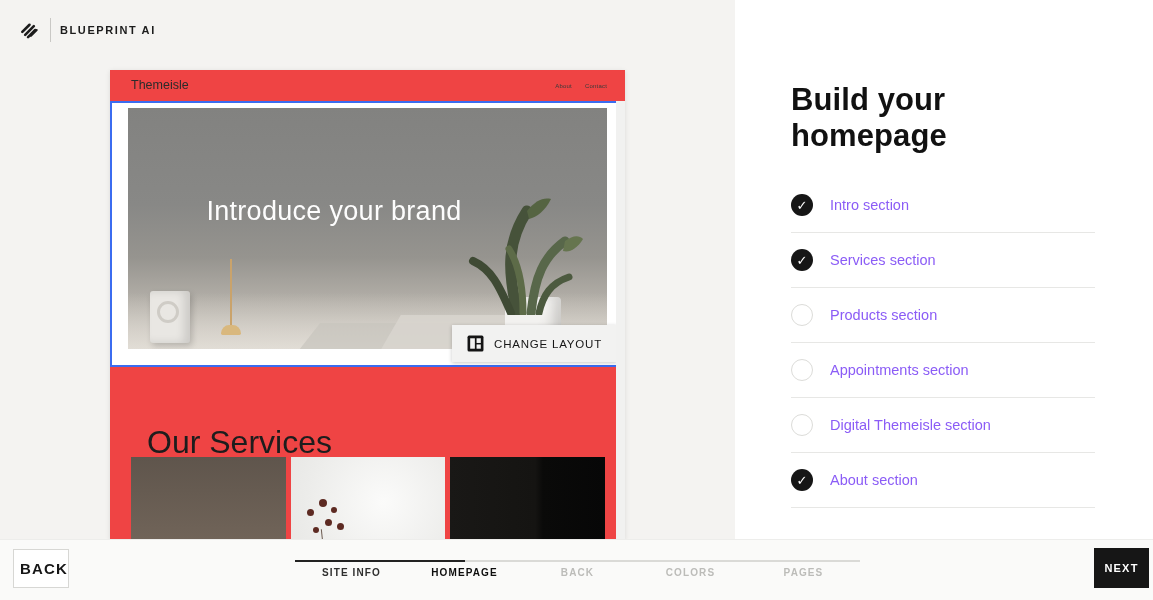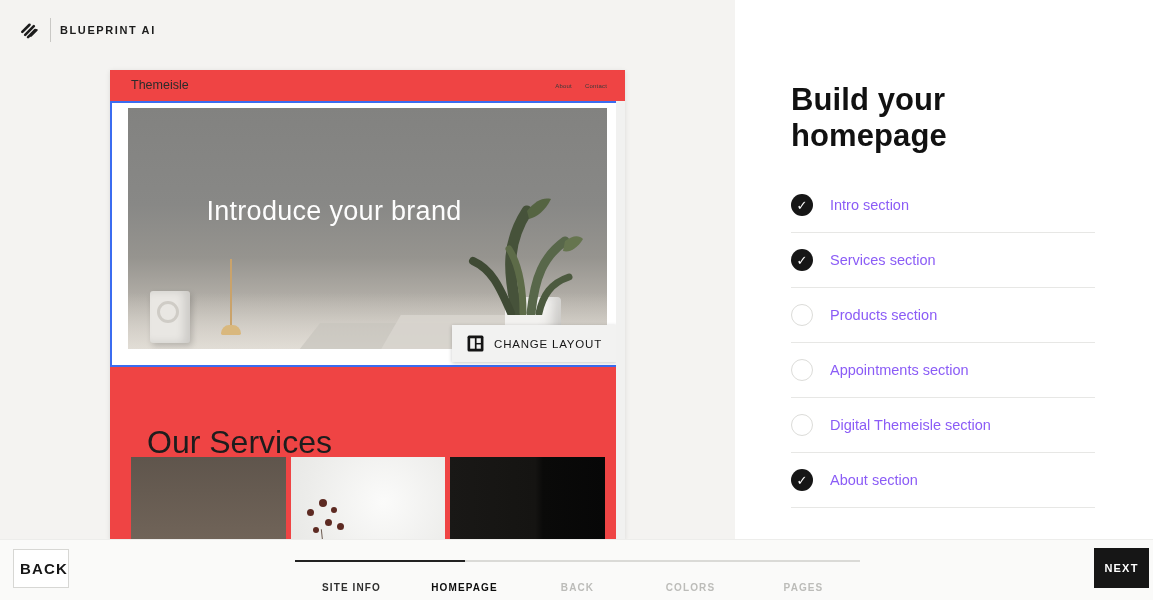--- a/index.html
+++ b/index.html
@@ -99,21 +99,21 @@
   .bottom-bar{position:absolute;left:0;right:0;bottom:0;height:60px;background:#fafaf9;border-top:1px solid #ededeb;}
   .back-btn{position:absolute;left:13px;top:9px;width:56px;height:39px;background:#fff;border:1px solid #d7d7d4;
     font-size:15px;font-weight:700;letter-spacing:1.2px;color:#161616;cursor:pointer;
     font-family:"Liberation Sans",sans-serif;}
   .next-btn{position:absolute;right:4px;top:8px;width:55px;height:40px;background:#161616;border:0;
     font-size:11px;font-weight:700;letter-spacing:1.2px;color:#fff;cursor:pointer;
     font-family:"Liberation Sans",sans-serif;}
   .tabs-wrap{position:absolute;left:295px;top:20px;width:565px;}
   .tabs-track{height:2px;background:#dadad7;position:relative;}
   .tabs-progress{position:absolute;left:0;top:0;height:2px;width:170px;background:#222;}
-  .tabs-row{display:flex;margin-top:20px;}
+  .tabs-row{display:flex;margin-top:5px;}
   .tab{flex:1;text-align:center;font-size:10px;font-weight:700;letter-spacing:1.1px;cursor:pointer;}
   .tab[data-state="completed"]{color:#2e2e2e;}
   .tab[data-state="active"]{color:#0d0d0d;}
   .tab[data-state="upcoming"]{color:#bcbcb9;}
 </style>
 </head>
 <body>
 
 <div class="stage">
 

